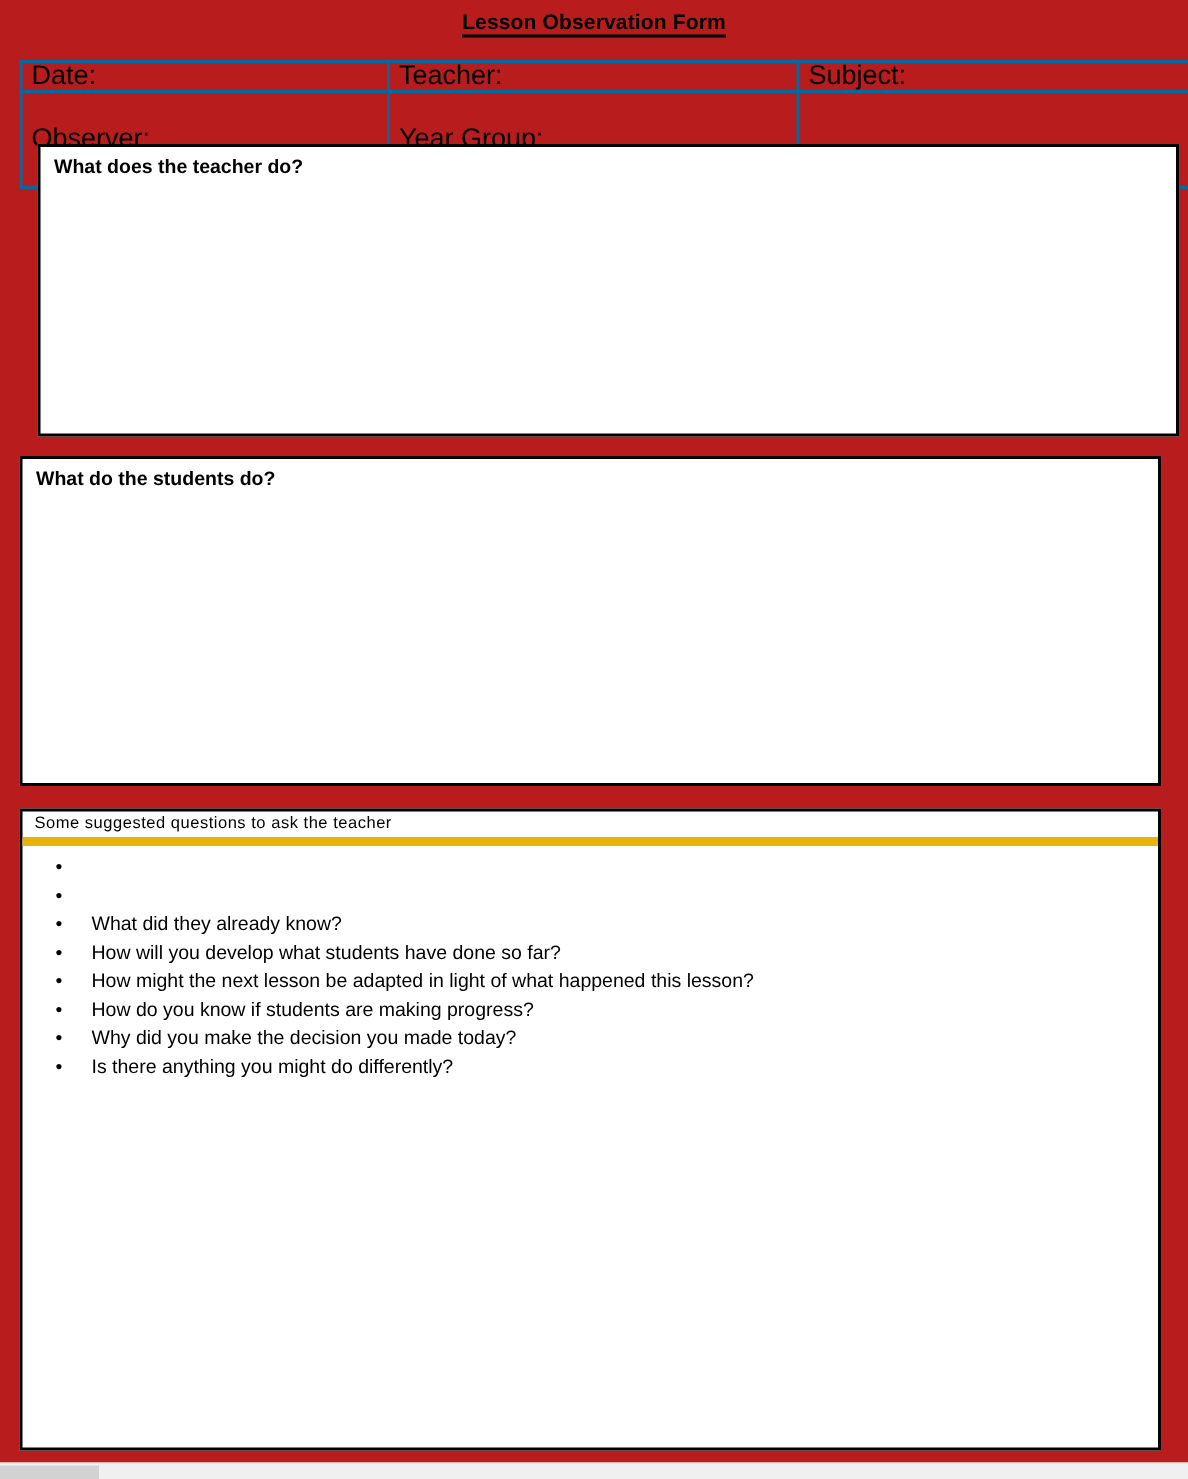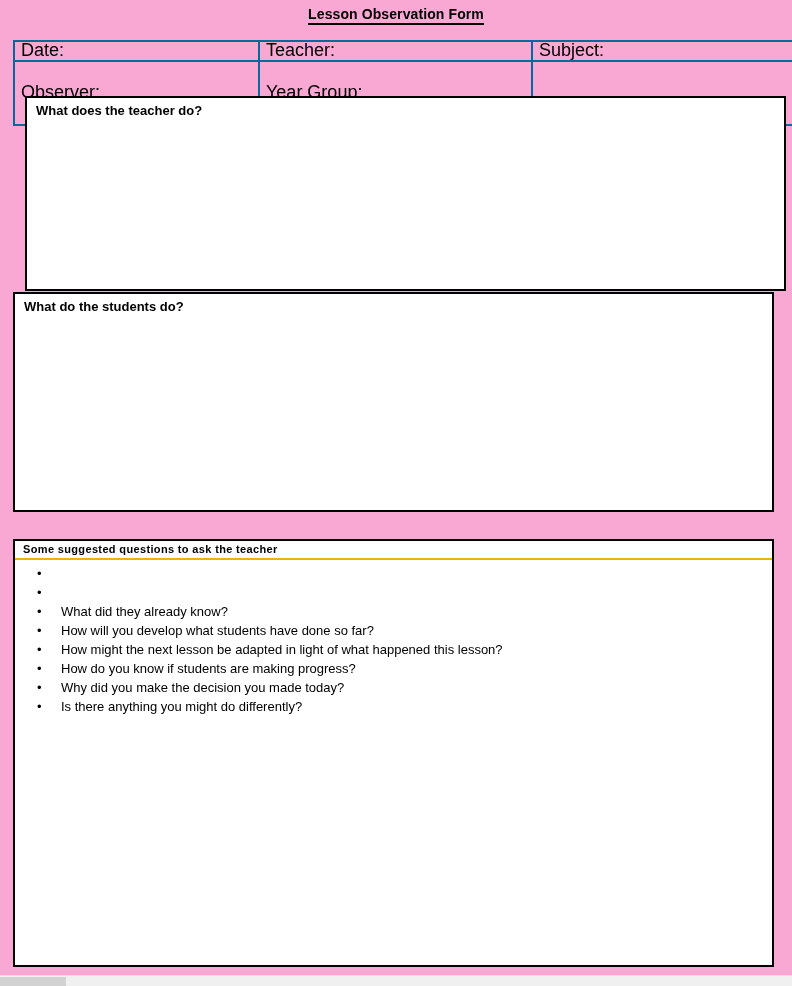--- a/index.html
+++ b/index.html
@@ -15,21 +15,21 @@
     overflow: hidden;
     font-family: "Liberation Sans", sans-serif;
     color: #000000;
   }
 
   .page {
     position: absolute;
     left: 0; top: 0;
     width: 792px;
     height: 976px;
-    background: #f9a8d4;
+    background: #b91c1c;
   }
 
   
   .doc-title {
     position: absolute;
     left: 0;
     top: 6px;
     width: 792px;
     text-align: center;
     font-size: 14px;
@@ -94,35 +94,35 @@
     background: #ffffff;
   }
   .box-heading {
     font-size: 13px;
     font-weight: bold;
     line-height: 15px;
     padding: 5px 0 0 9px;
   }
 
   #box-teacher { top: 96px; height: 195px; margin-left: 12px; }
-  #box-students { top: 292px; height: 220px; }
+  #box-students { top: 304px; height: 220px; }
 
   
   #box-questions {
     top: 539px;
     height: 428px;
     padding: 0;
   }
   .q-header {
     font-size: 11px;
-    font-weight: bold;
+    font-weight: normal;
     line-height: 13px;
     letter-spacing: 0.35px;
     padding: 2px 0 2px 8px;
-    border-bottom: 2px solid #eab308;
+    border-bottom: 6px solid #eab308;
   }
   .q-list {
     margin: 0;
     padding: 4px 0 0 0;
     list-style: none;
   }
   .q-list li {
     position: relative;
     font-size: 13px;
     line-height: 19px;

